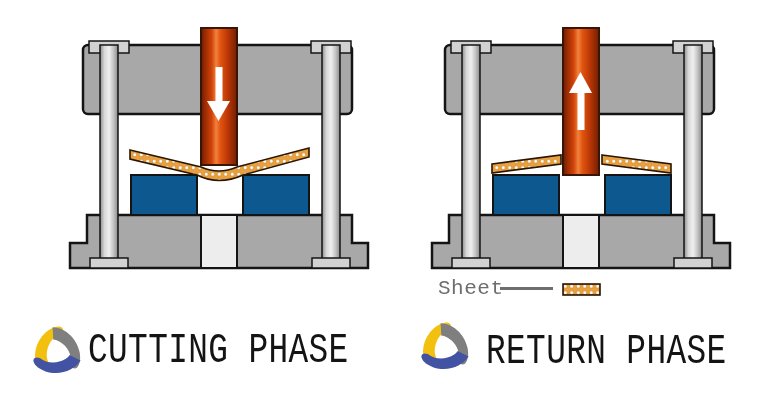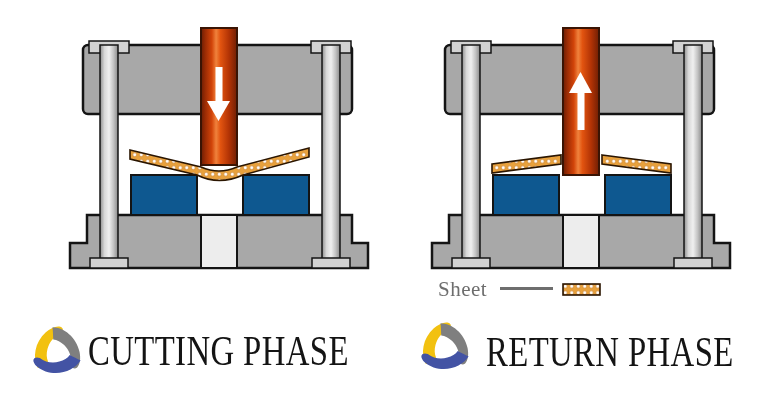--- a/index.html
+++ b/index.html
@@ -1,18 +1,18 @@
 <!DOCTYPE html>
 <html><head>
 <meta charset="utf-8">
 <style>
   html,body{margin:0;padding:0;background:#fff;}
   .stage{
     position:relative;width:768px;height:408px;background:#fff;overflow:hidden;
-    font-family:Liberation Serif, serif;
+    font-family:Liberation Mono, monospace;
     border-radius:7px;
   }
   .press{position:absolute;}
   .caption{
     position:absolute;
     font-size:42px;
     font-weight:400;
     color:#141414;
     letter-spacing:0.5px;
     white-space:nowrap;

